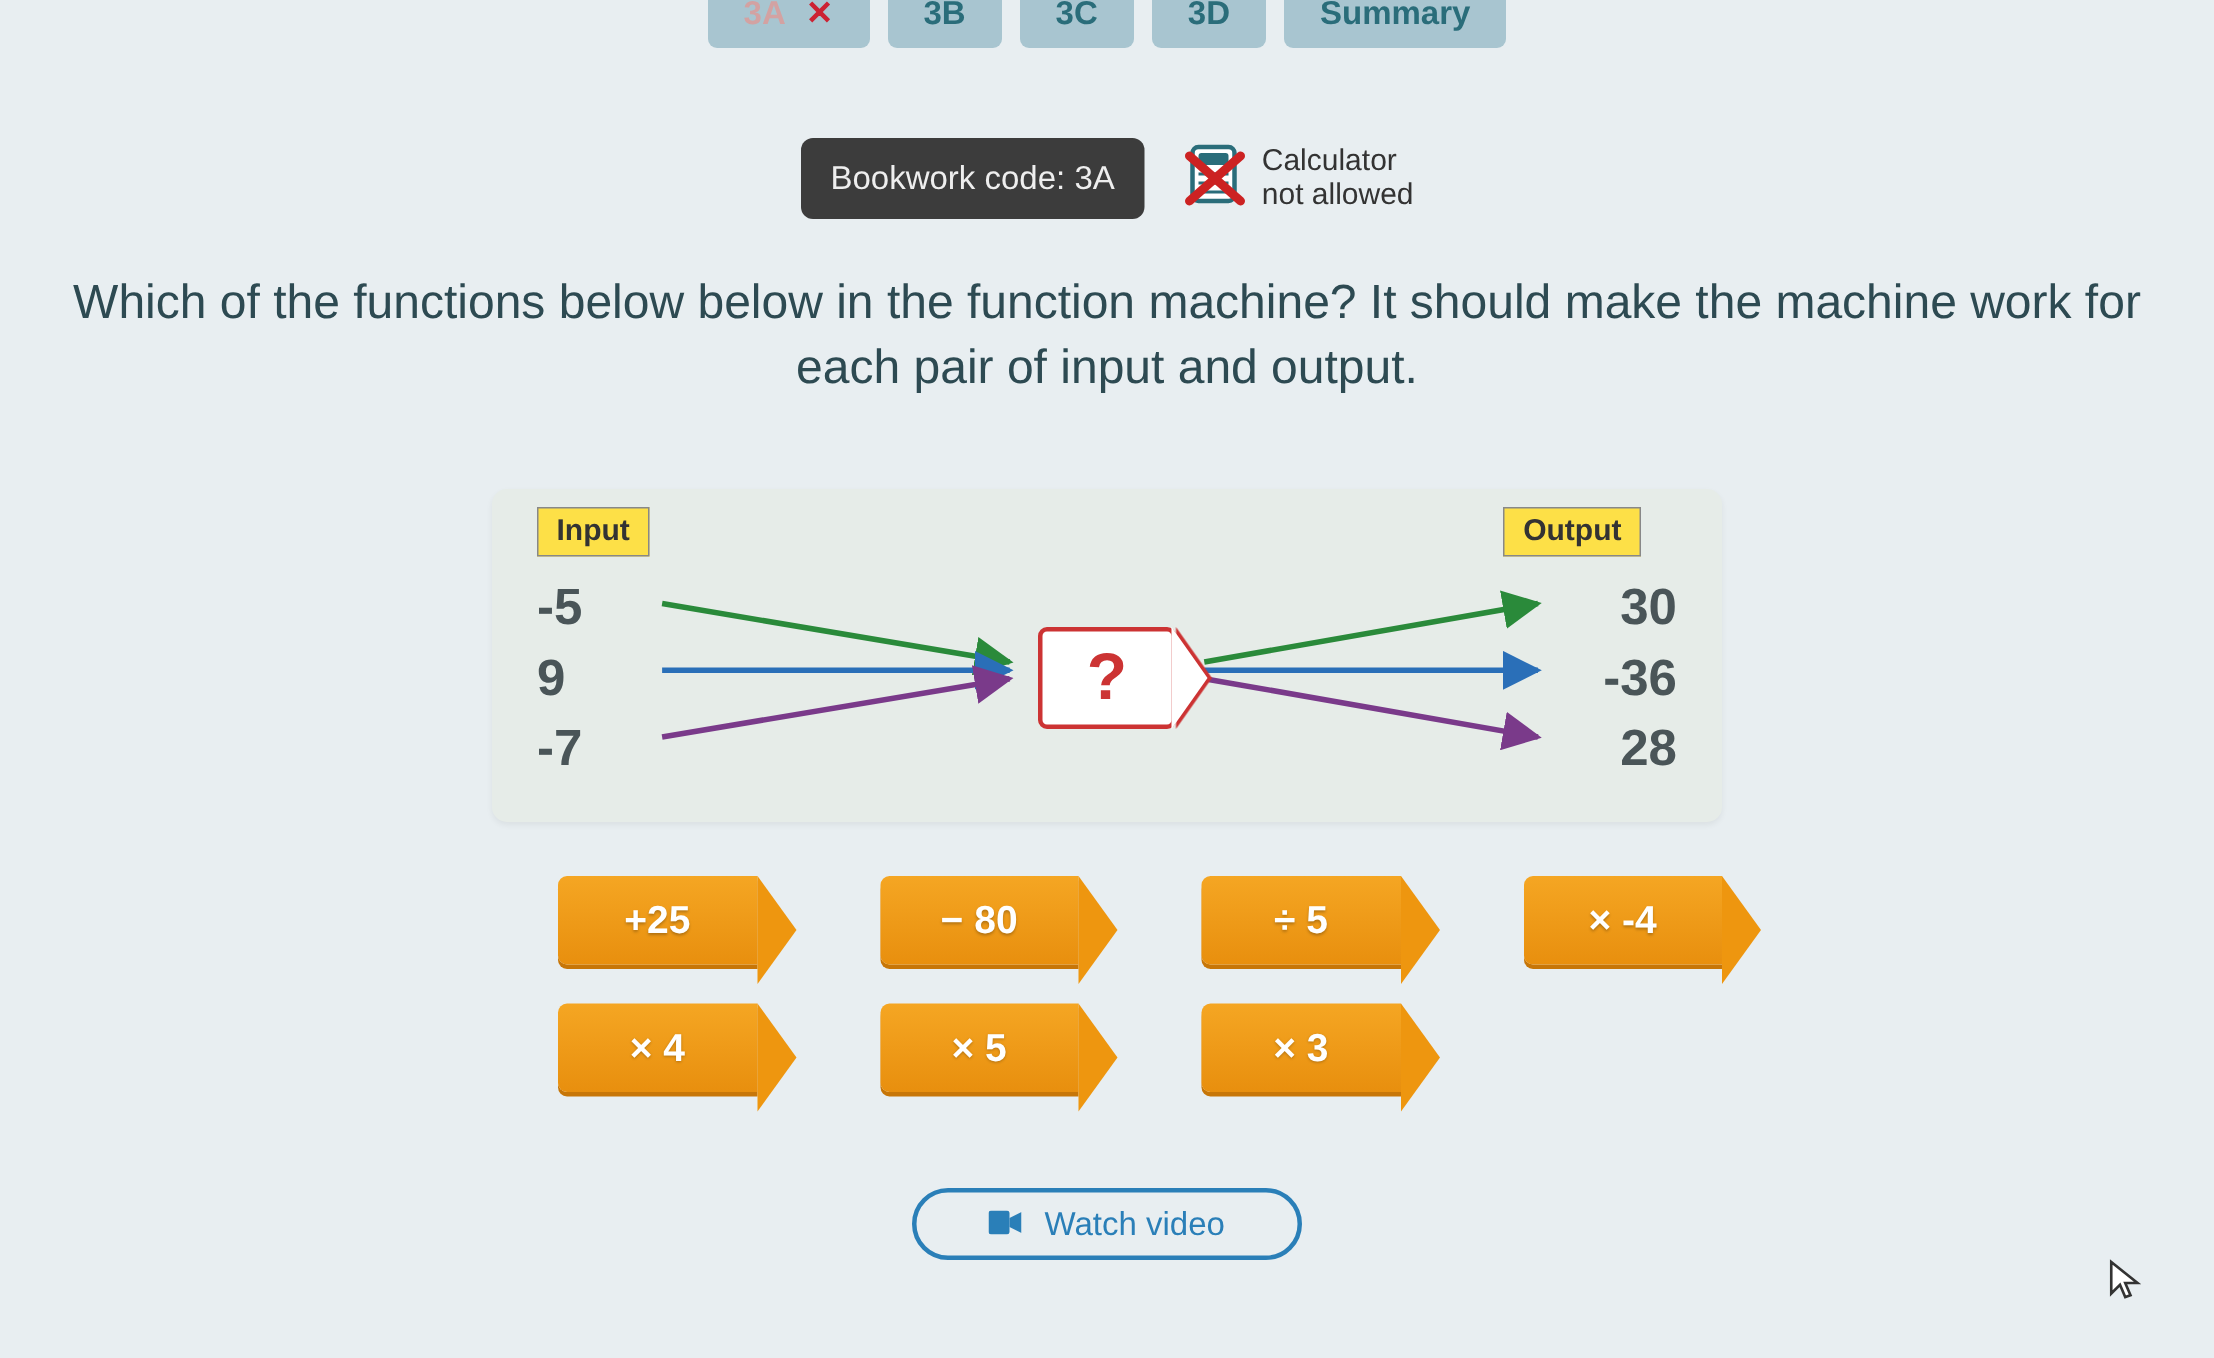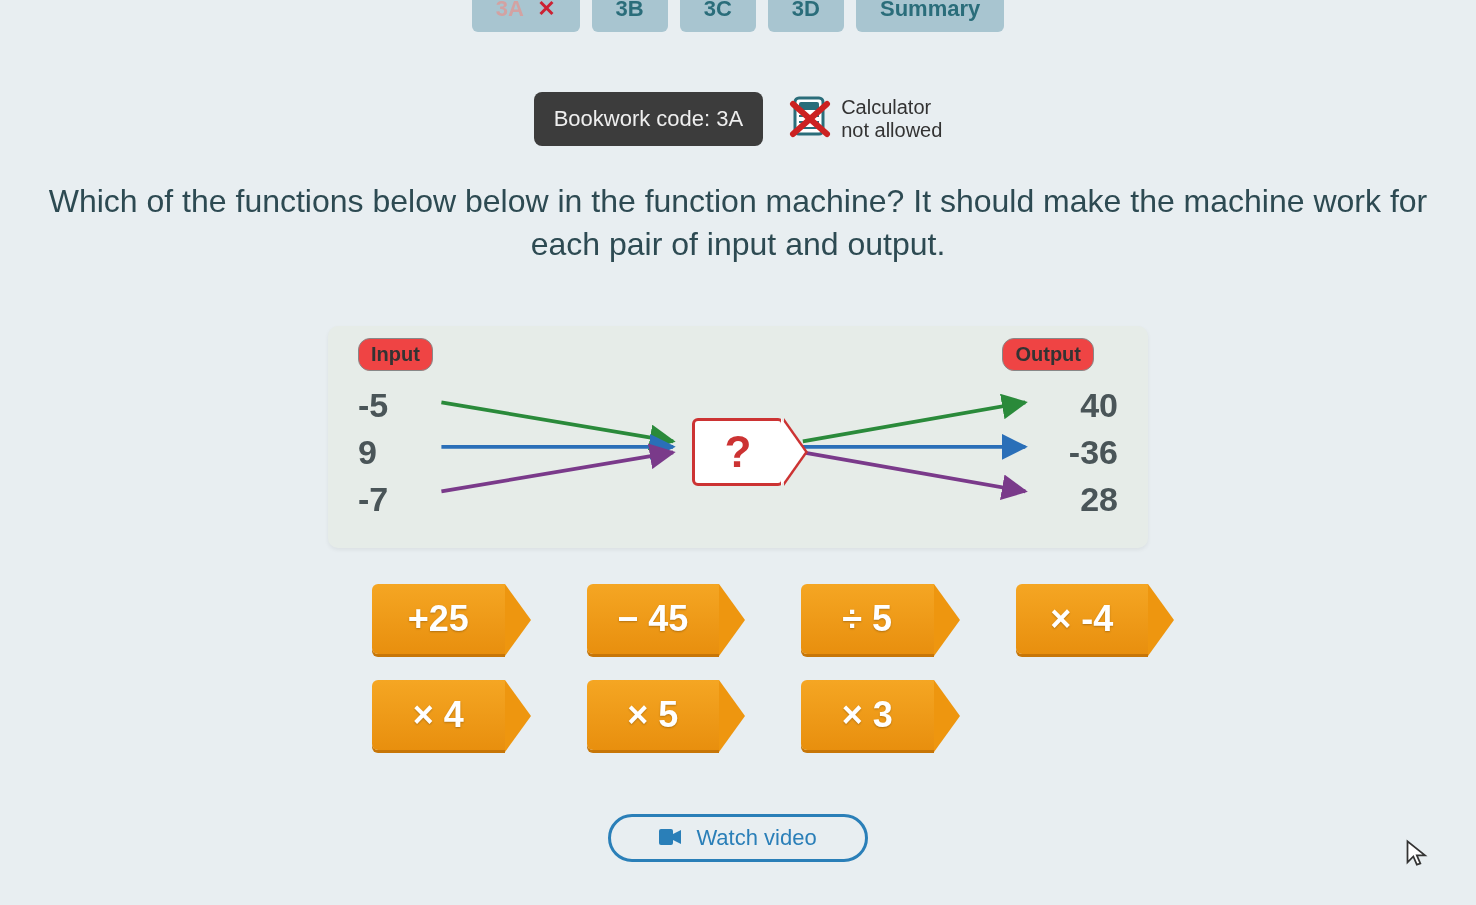--- a/index.html
+++ b/index.html
@@ -65,23 +65,23 @@
     border-radius: 10px;
     width: 820px;
     margin: 60px auto 0;
     padding: 16px 30px 26px;
     position: relative;
     box-shadow: 0 2px 4px rgba(0,0,0,0.06);
   }
   .col-header {
     position: absolute;
     top: 12px;
-    background: #ef4444;
+    background: #fde047;
     border: 1px solid #888;
-    border-radius: 12px;
+    border-radius: 0;
     font-weight: bold;
     font-size: 20px;
     padding: 4px 12px;
     color: #333;
   }
   .col-header.in { left: 30px; }
   .col-header.out { right: 54px; }
   .io-row {
     display: flex;
     align-items: center;
@@ -125,21 +125,21 @@
   .opts {
     width: 820px;
     margin: 36px auto 0;
     display: grid;
     grid-template-columns: repeat(4, 1fr);
     gap: 26px 38px;
   }
   .opt {
     background: linear-gradient(#f5a623, #e88f0e);
     color: #fff;
-    font-size: 36px;
+    font-size: 26px;
     font-weight: bold;
     padding: 14px 10px;
     text-align: center;
     position: relative;
     border-radius: 6px 0 0 6px;
     cursor: pointer;
     text-shadow: 0 1px 2px rgba(0,0,0,.25);
     box-shadow: 0 3px 0 #c77608;
     margin-left: 44px;
   }
@@ -234,30 +234,30 @@
       </defs>
       <line x1="90" y1="22" x2="340" y2="64" stroke="#2a8a3a" stroke-width="4" marker-end="url(#ah-g)"></line>
       <line x1="90" y1="70" x2="340" y2="70" stroke="#2a6fb8" stroke-width="4" marker-end="url(#ah-b)"></line>
       <line x1="90" y1="118" x2="340" y2="76" stroke="#7a3a8a" stroke-width="4" marker-end="url(#ah-p)"></line>
       <line x1="480" y1="64" x2="720" y2="22" stroke="#2a8a3a" stroke-width="4" marker-end="url(#ah-g)"></line>
       <line x1="480" y1="70" x2="720" y2="70" stroke="#2a6fb8" stroke-width="4" marker-end="url(#ah-b)"></line>
       <line x1="480" y1="76" x2="720" y2="118" stroke="#7a3a8a" stroke-width="4" marker-end="url(#ah-p)"></line>
     </svg>
     <div class="fn-box">?</div>
     <div class="io-col right">
-      <span>40</span>
+      <span>30</span>
       <span>-36</span>
       <span>28</span>
     </div>
   </div>
 </div>
 
 <div class="opts">
   <div class="opt"><span>+25</span></div>
-  <div class="opt"><span>− 45</span></div>
+  <div class="opt"><span>− 80</span></div>
   <div class="opt"><span>÷ 5</span></div>
   <div class="opt"><span>× -4</span></div>
   <div class="opt"><span>× 4</span></div>
   <div class="opt"><span>× 5</span></div>
   <div class="opt"><span>× 3</span></div>
 </div>
 
 <div class="video-btn">
   <span>
     <svg width="22" height="16" viewBox="0 0 22 16">

